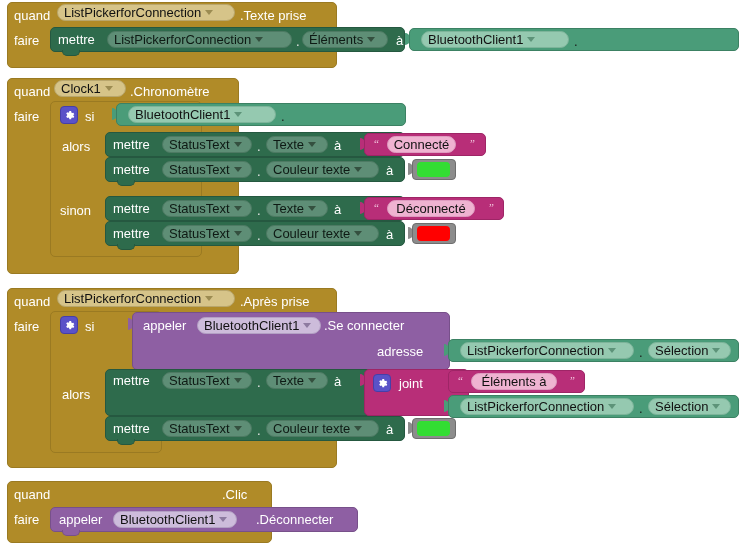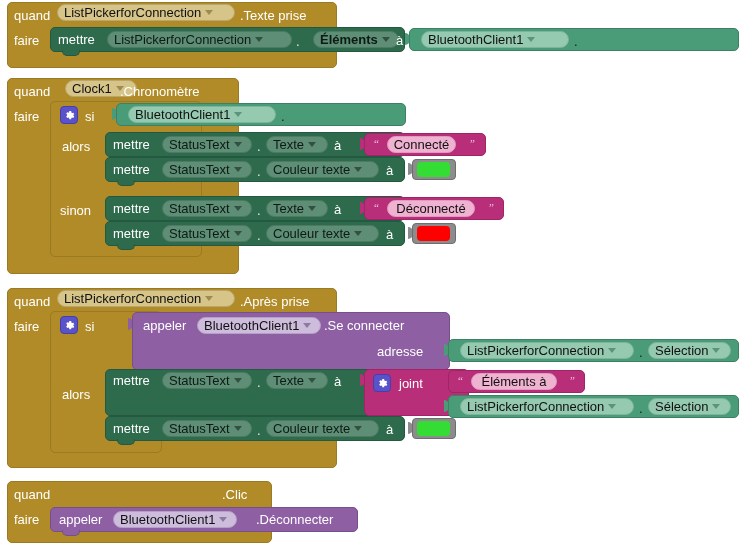--- a/index.html
+++ b/index.html
@@ -145,41 +145,41 @@
   <div class="lbl" style="left:14px;top:34px;">faire</div>
 
   <div class="blk setter" style="left:50px;top:27px;width:355px;height:25px;"></div>
   <div class="notch" style="left:62px;top:50px;background:#2E6B4C;border:1px solid #255840;border-top:none;"></div>
   <div class="lbl" style="left:58px;top:33px;">mettre</div>
   <div class="fld setg" style="left:107px;top:31px;width:185px;">
     <span class="cap">ListPickerforConnection</span>
     <span class="tri"></span>
   </div>
   <div class="dot" style="left:296px;top:35px;">.</div>
-  <div class="fld setg" style="left:313px;top:31px;width:86px;font-weight:bold;">
+  <div class="fld setg" style="left:302px;top:31px;width:86px;">
     <span class="cap">Éléments</span>
     <span class="tri"></span>
   </div>
   <div class="lbl" style="left:396px;top:34px;">à</div>
   <div class="socket" style="left:405px;top:33px;background:#4A9C79;"></div>
 
   <div class="blk getter" style="left:409px;top:28px;width:330px;height:23px;"></div>
   <div class="fld getg" style="left:421px;top:31px;width:148px;">
     <span class="cap">BluetoothClient1</span>
     <span class="tri"></span>
   </div>
   <div class="dot dk" style="left:574px;top:35px;">.</div>
 
   <div class="blk evt" style="left:7px;top:78px;width:232px;height:196px;"></div>
   <div class="lbl" style="left:14px;top:85px;">quand</div>
-  <div class="fld cream" style="left:65px;top:80px;width:72px;">
+  <div class="fld cream" style="left:54px;top:80px;width:72px;">
     <span class="cap">Clock1</span>
     <span class="tri"></span>
   </div>
-  <div class="lbl" style="left:120px;top:85px;">.Chronomètre</div>
+  <div class="lbl" style="left:130px;top:85px;">.Chronomètre</div>
   <div class="lbl" style="left:14px;top:110px;">faire</div>
 
   <div class="blk ctrl" style="left:50px;top:101px;width:152px;height:156px;"></div>
   <div class="gear" style="left:60px;top:106px;">
     <svg width="11" height="11" viewBox="0 0 24 24" aria-hidden="true">
       <path fill="#FFFFFF" d="M12 8.2a3.8 3.8 0 1 0 0 7.6 3.8 3.8 0 0 0 0-7.6zm0 5.8a2 2 0 1 1 0-4 2 2 0 0 1 0 4z"></path>
       <path fill="#FFFFFF" d="M20.3 13.1c.05-.36.08-.73.08-1.1s-.03-.74-.08-1.1l2.1-1.6-2-3.5-2.5 1a7.7 7.7 0 0 0-1.9-1.1L15.6 2h-4l-.4 2.7c-.7.27-1.3.63-1.9 1.1l-2.5-1-2 3.5 2.1 1.6c-.05.36-.08.73-.08 1.1s.03.74.08 1.1l-2.1 1.6 2 3.5 2.5-1c.6.47 1.2.83 1.9 1.1l.4 2.7h4l.4-2.7c.7-.27 1.3-.63 1.9-1.1l2.5 1 2-3.5-2.1-1.6z"></path>
     </svg>
   </div>
   <div class="lbl" style="left:85px;top:110px;">si</div>

